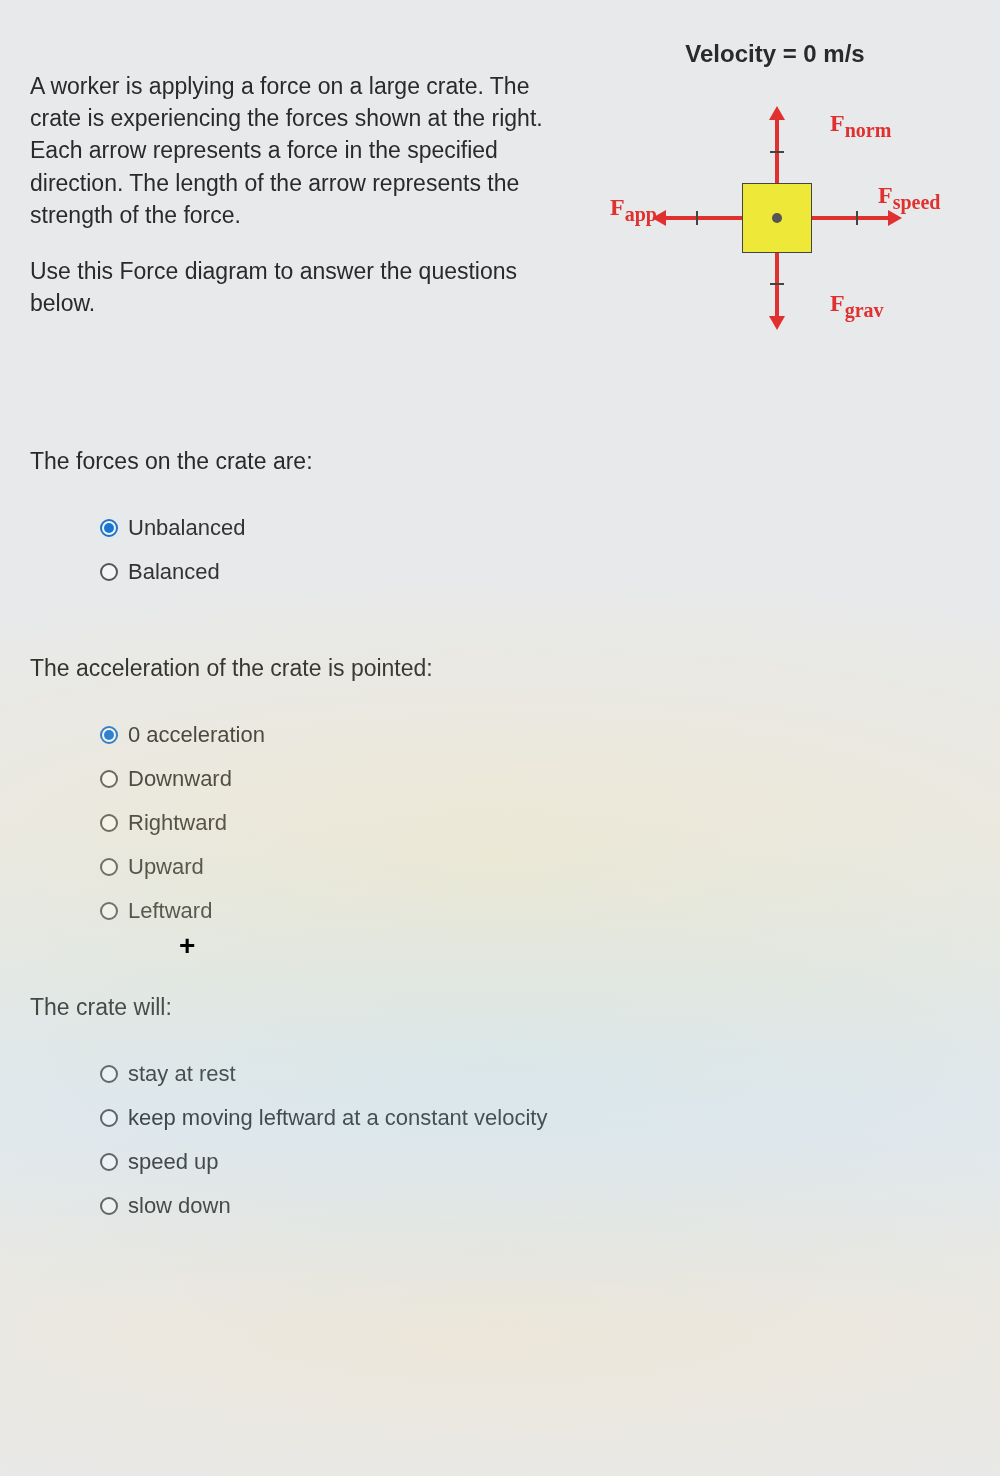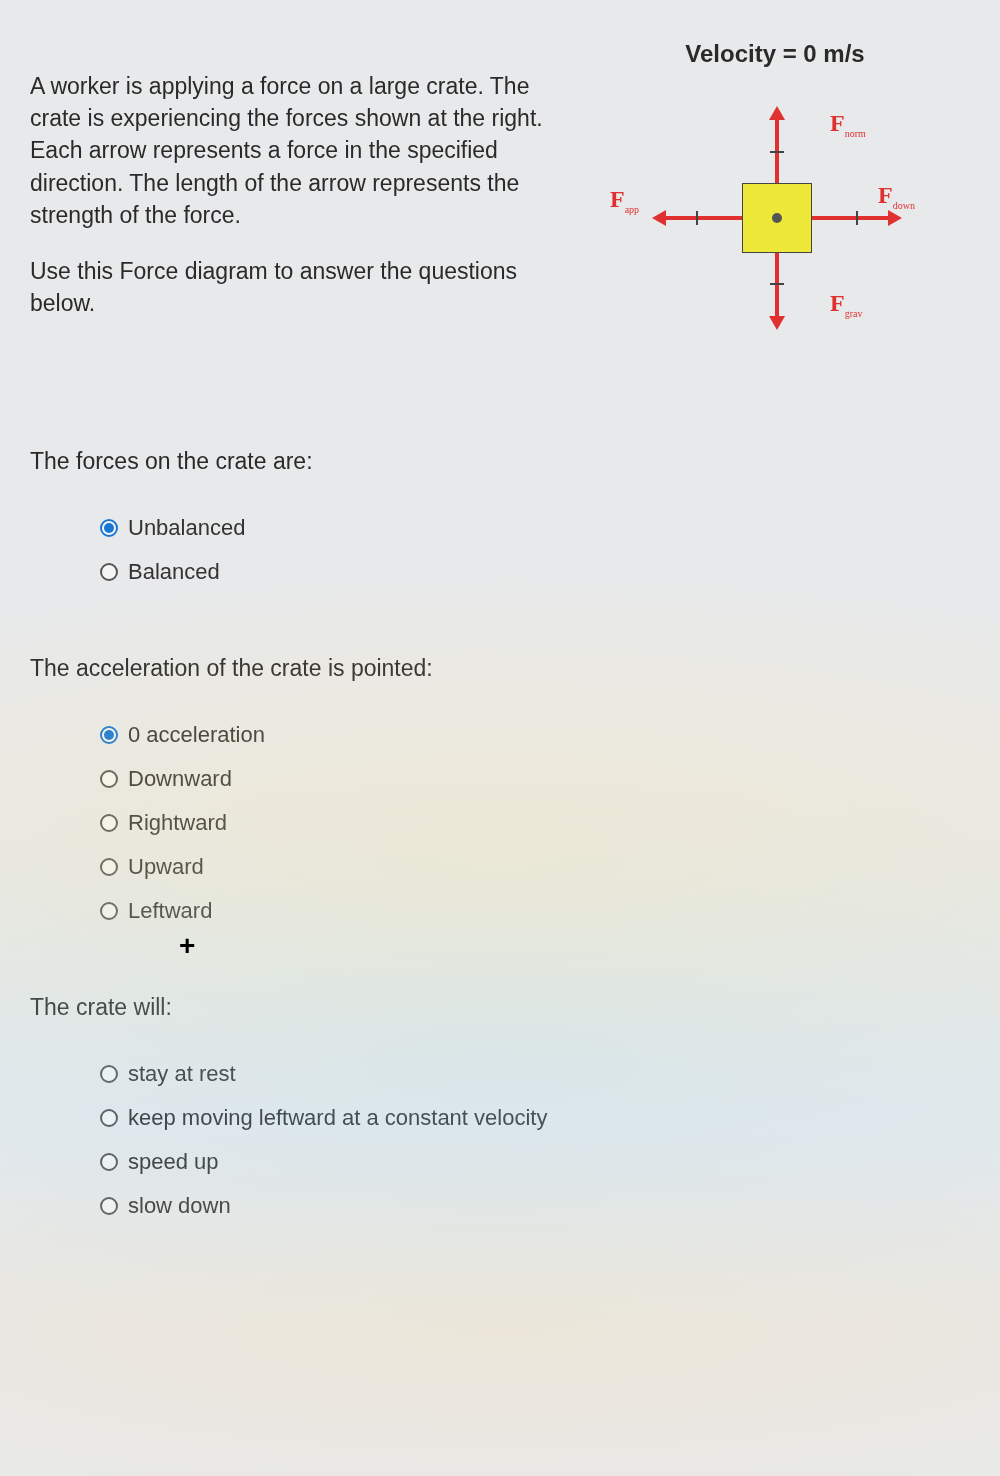--- a/index.html
+++ b/index.html
@@ -112,24 +112,24 @@
   .tick.h2 { left: 236px; top: 123px; width: 2px; height: 14px; }
   .tick.v1 { left: 150px; top: 63px; width: 14px; height: 2px; }
   .tick.v2 { left: 150px; top: 195px; width: 14px; height: 2px; }
   .flabel {
     position: absolute;
     color: #e03030;
     font-weight: bold;
     font-size: 24px;
     font-family: "Times New Roman", serif;
   }
-  .flabel sub { font-size: 10px; font-weight: normal; margin-top: 36px; }
+  .flabel sub { font-size: 20px; font-weight: bold; margin-top: 36px; }
   .lbl-norm { left: 210px; top: 22px; }
   .lbl-grav { left: 210px; top: 202px; }
-  .lbl-app  { left: -10px;  top: 98px; }
+  .lbl-app  { left: -10px;  top: 106px; }
   .lbl-frict{ left: 258px; top: 94px; }
 
   .questions { margin-top: 100px; font-size: 23px; }
   .qprompt { margin: 0 0 40px 0; }
   .options { margin: 0 0 70px 70px; }
   .option {
     display: flex;
     align-items: center;
     gap: 10px;
     margin-bottom: 18px;
@@ -184,21 +184,21 @@
       <div class="arrow down"></div>
       <div class="arrow left"></div>
       <div class="arrow right"></div>
       <div class="tick h1"></div>
       <div class="tick h2"></div>
       <div class="tick v1"></div>
       <div class="tick v2"></div>
       <div class="flabel lbl-norm"><span>F</span><sub>norm</sub></div>
       <div class="flabel lbl-grav"><span>F</span><sub>grav</sub></div>
       <div class="flabel lbl-app"><span>F</span><sub>app</sub></div>
-      <div class="flabel lbl-frict"><span>F</span><sub>down</sub></div>
+      <div class="flabel lbl-frict"><span>F</span><sub>speed</sub></div>
     </div>
   </div>
 </div>
 
 <div class="questions">
   <p class="qprompt">The forces on the crate are:</p>
   <div class="options" id="q1-options">
       <div class="option">
         <span class="radio selected"></span>
         <span>Unbalanced</span>

